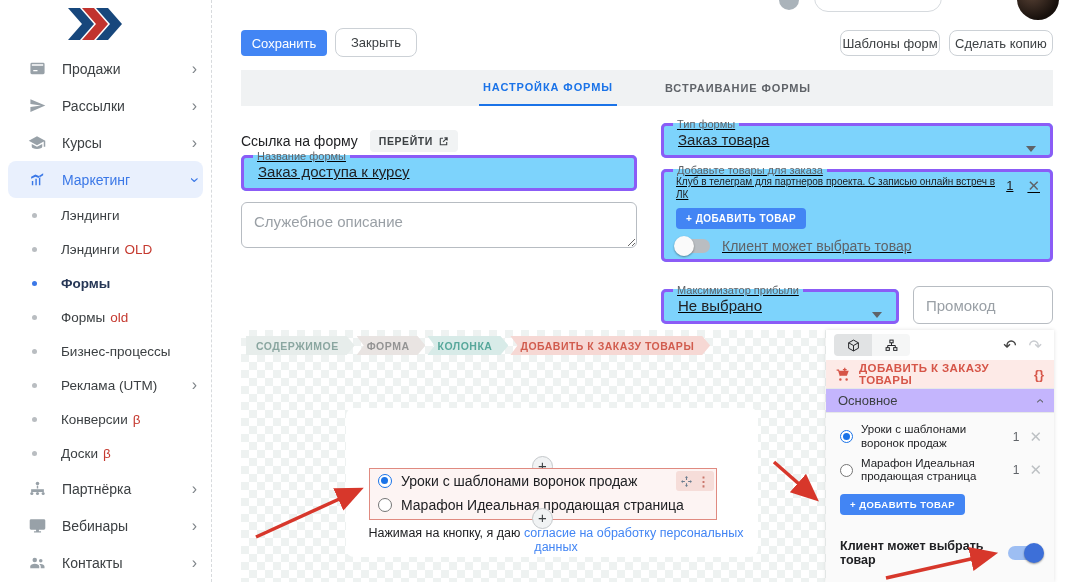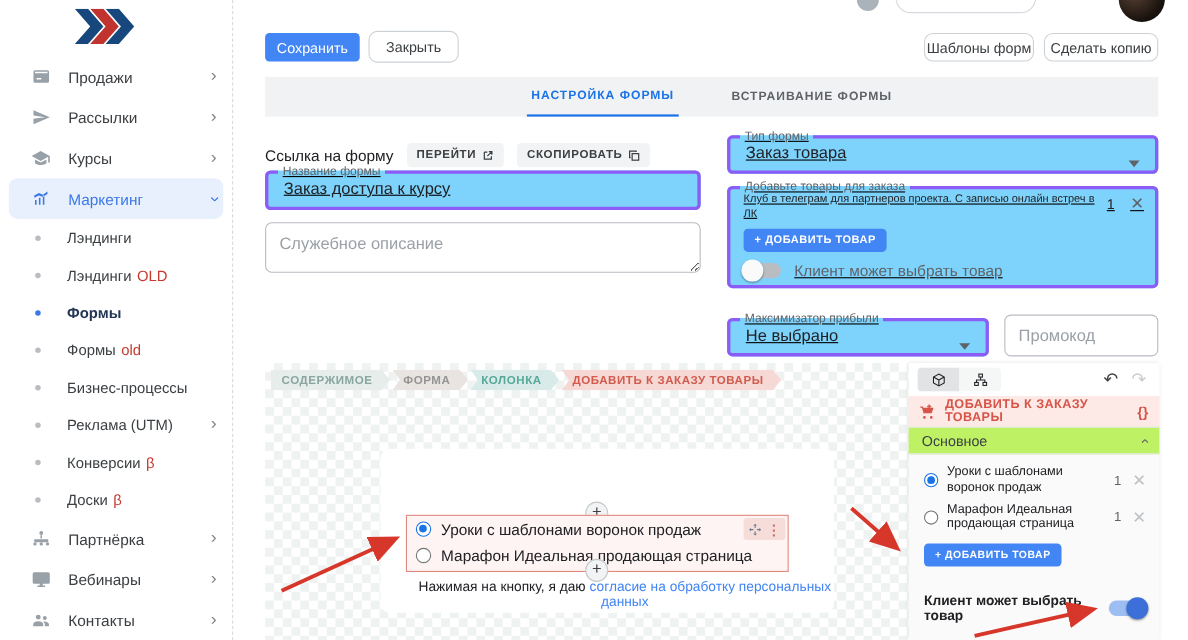--- a/index.html
+++ b/index.html
@@ -90,35 +90,35 @@
   #inp-email { position:absolute; left:25px; top:22px; width:344px; height:29px; border:1px solid #ccd1d6; border-radius:6px; font-size:14px; padding:0 12px; color:#202124; }
   #inp-email::placeholder { color:#9aa0a6; }
   .sel-block { position:absolute; left:23px; top:60px; width:348px; height:52px; border:1px solid #e08a80; background:#fdf4f3; }
   .radio-row { display:flex; align-items:center; gap:9px; height:24px; padding-left:8px; font-size:14px; color:#202124; }
   .radio { width:14px; height:14px; border-radius:50%; border:1.5px solid #757575; background:#fff; flex:none; position:relative; }
   .radio.sel { border-color:#1a73e8; }
   .radio.sel::after { content:""; position:absolute; left:2px; top:2px; width:7px; height:7px; border-radius:50%; background:#1a73e8; }
   .blk-ctrl { position:absolute; right:2px; top:2px; width:38px; height:20px; background:#f6ddd9; border-radius:3px; display:flex; align-items:center; justify-content:space-evenly; }
   .dots { color:#c9766c; font-size:13px; font-weight:bold; cursor:pointer; }
   .plus-btn { position:absolute; width:21px; height:21px; border-radius:50%; background:#f1f3f4; border:1px solid #c4c8cb; color:#3c4043; font-size:15px; line-height:18px; text-align:center; cursor:pointer; }
-  .consent { position:absolute; left:16px; top:118px; width:100%; text-align:center; font-size:12.5px; color:#202124; }
+  .consent { position:absolute; left:4px; top:118px; width:100%; text-align:center; font-size:12.5px; color:#202124; }
   .consent a { color:#4285f4; text-decoration:none; cursor:pointer; }
 
   
   .panel { position:absolute; left:585px; top:0; width:228px; height:252px; background:#fafafa; box-shadow:0 0 4px rgba(0,0,0,.12); }
   .ptoolbar { height:30px; display:flex; align-items:center; padding:0 12px 0 8px; background:#fff; }
   .seg { display:flex; border-radius:4px; overflow:hidden; }
   .seg-btn { width:38px; height:22px; display:flex; align-items:center; justify-content:center; background:#f5f6f6; cursor:pointer; }
   .seg-btn.sel { background:#e1e3e4; }
   .undo-redo { margin-left:auto; display:flex; gap:12px; font-size:16px; }
   .undo { color:#424242; cursor:pointer; } .redo { color:#c9ccd0; cursor:pointer; }
   .pbanner { height:28px; background:#fdeae7; display:flex; align-items:center; gap:8px; padding:0 10px; }
   .pbanner .ptitle { font-size:11.5px; font-weight:bold; letter-spacing:0.4px; color:#d65548; flex:1; }
   .pbanner .braces { font-size:13px; font-weight:bold; color:#d65548; }
-  .psection { height:25px; background:#bef264; border-top:1px solid #e6e8e8; border-bottom:1px solid #e6e8e8; display:flex; align-items:center; padding:0 12px; font-size:13px; color:#3c4043; }
+  .psection { height:25px; background:#c4b5fd; border-top:1px solid #e6e8e8; border-bottom:1px solid #e6e8e8; display:flex; align-items:center; padding:0 12px; font-size:13px; color:#3c4043; }
   .psection .up { margin-left:auto; color:#5f6368; transform:rotate(-90deg); font-size:14px; cursor:pointer; }
   .pbody { padding:10px 12px 0 14px; }
   .pb-label { font-size:12.5px; font-weight:bold; color:#202124; margin-bottom:10px; }
   .p-item { display:flex; align-items:center; margin-bottom:6px; }
   .p-item .radio { width:13px; height:13px; margin-right:8px; }
   .p-item .radio.sel::after { left:1.5px; top:1.5px; }
   .p-item .pi-label { flex:1; font-size:11.5px; color:#202124; line-height:1.2; }
   .p-item .pi-qty { font-size:12px; color:#5f6368; margin:0 10px; }
   .p-item .pi-x { color:#bdc1c4; font-size:15px; cursor:pointer; }
   .p-add { background:#4285f4; color:#fff; border:none; border-radius:4px; font-size:9.5px; font-weight:bold; letter-spacing:0.5px; padding:5px 10px; margin:4px 0 0 0; cursor:pointer; }
@@ -275,27 +275,20 @@
       <div class="tab">ВСТРАИВАНИЕ ФОРМЫ</div>
     </div>
 
     <div class="link-row">
       <span class="link-label">Ссылка на форму</span>
       <button class="chip-btn">
         <span>ПЕРЕЙТИ</span>
         <svg width="11" height="11" viewBox="0 0 24 24" fill="none" stroke="#3c4043" stroke-width="2.4">
             <path d="M5 5h6M5 5v14h14v-6"></path>
             <path d="M14 4h6v6M20 4l-9 9"></path>
-          </svg>
-      </button>
-      <button class="chip-btn">
-        <span>СКОПИРОВАТЬ</span>
-        <svg width="11" height="11" viewBox="0 0 24 24" fill="none" stroke="#3c4043" stroke-width="2.4">
-            <rect x="8" y="8" width="13" height="13"></rect>
-            <path d="M5 16H3V3h13v2"></path>
           </svg>
       </button>
     </div>
 
     <fieldset class="box" id="fs-name">
       <legend>Название формы</legend>
       <div class="box-value">Заказ доступа к курсу</div>
     </fieldset>
 
     <textarea id="ta-desc" placeholder="Служебное описание" style=""></textarea>

